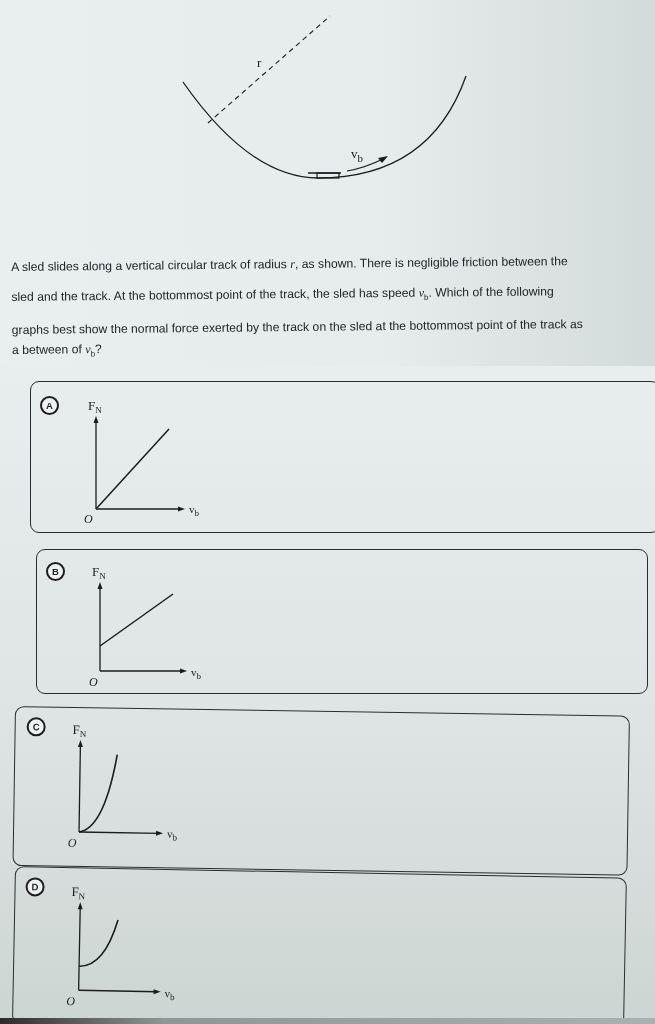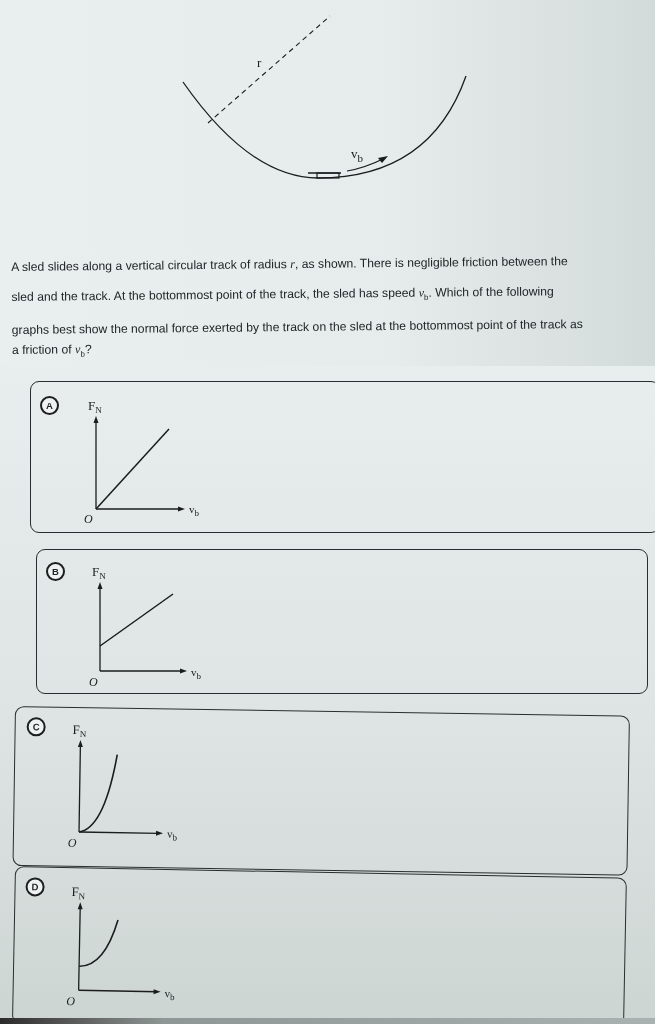--- a/index.html
+++ b/index.html
@@ -60,21 +60,21 @@
     <path d="M347 171 Q 365 168 385 158" fill="none" stroke="#1a1c1e" stroke-width="1.2"></path>
     <polygon points="388,156 378,158 382,163" fill="#1a1c1e"></polygon>
     <text x="257" y="67" font-family="Liberation Serif, serif" font-size="13" fill="#1a1c1e">r</text>
     <text x="351" y="158" font-family="Liberation Serif, serif" font-size="13" fill="#1a1c1e"><tspan>v</tspan><tspan dy="4" font-size="11">b</tspan></text>
   </svg>
 
   <div class="question">
     <div><span>A sled slides along a vertical circular track of radius </span><i>r</i><span>, as shown. There is negligible friction between the</span></div>
     <div style="margin-top:4px"><span>sled and the track. At the bottommost point of the track, the sled has speed </span><i>v</i><sub style="font-size:8px">b</sub><span>. Which of the following</span></div>
     <div style="margin-top:2px"><span>graphs best show the normal force exerted by the track on the sled at the bottommost point of the track as</span></div>
-    <div style="margin-top:-6px"><span>a friction of </span><i>v</i><sub style="font-size:8px">b</sub><span>?</span></div>
+    <div style="margin-top:-6px"><span>a between of </span><i>v</i><sub style="font-size:8px">b</sub><span>?</span></div>
   </div>
 </div>
 
 <div class="options-area">
 
   <div class="option" style="left:30px; top:15px; width:630px; height:152px;">
     <div class="option-letter" style="left:9px; top:14px;">
         <span>A</span>
       </div>
     <svg class="graph" style="left:50px; top:10px;" width="150" height="130" viewBox="0 0 150 130">

